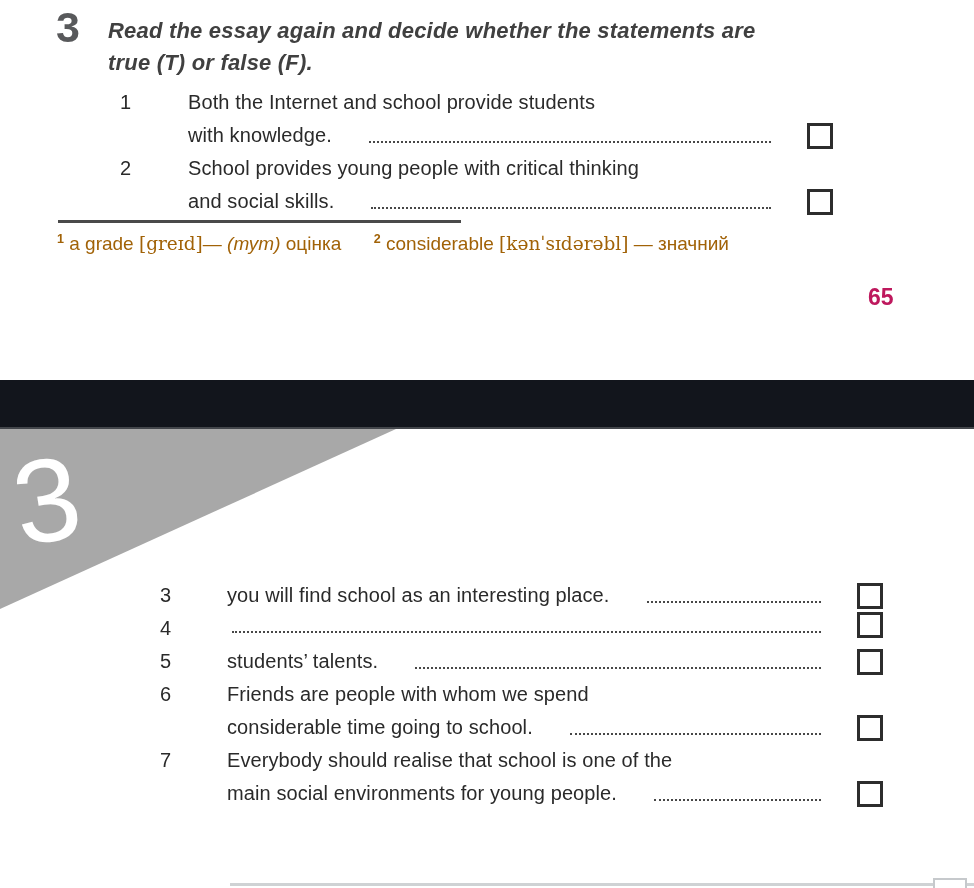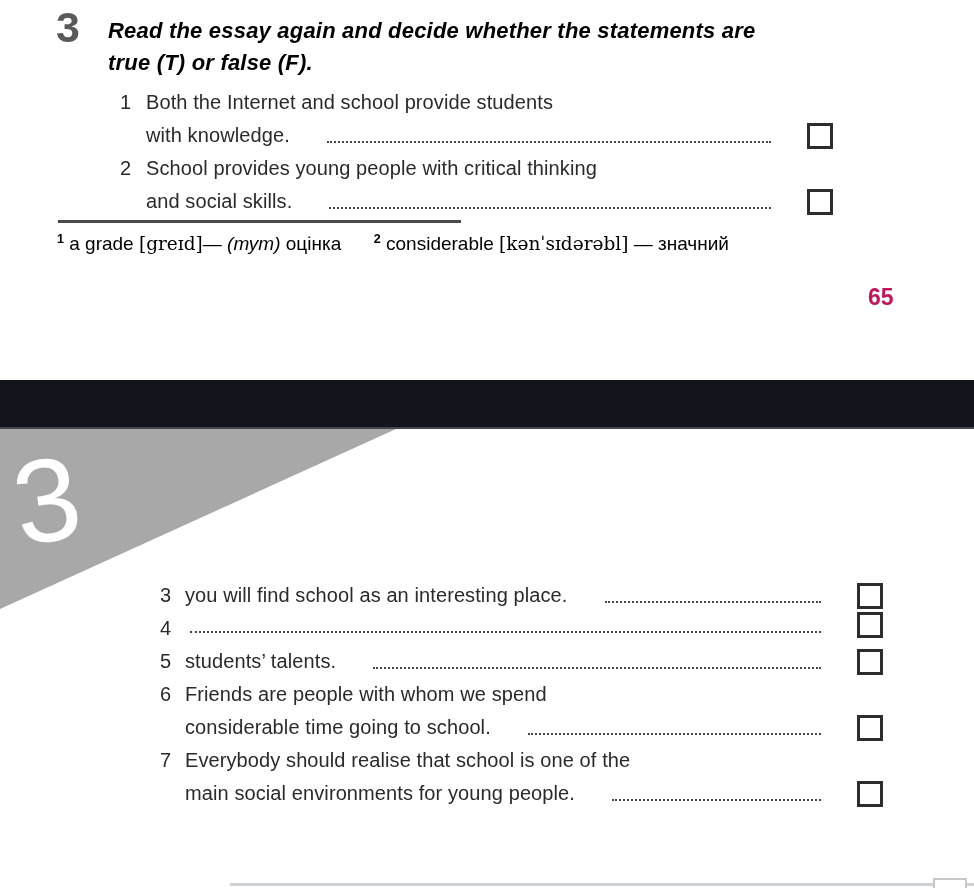--- a/index.html
+++ b/index.html
@@ -9,45 +9,45 @@
   }
 
   
   .ex-num {
     position:absolute; left:56px; top:6px;
     font-size:43px; font-weight:bold; color:#58595b; line-height:1;
   }
   .ex-instr {
     position:absolute; left:108px; top:15px;
     font-size:22px; font-weight:bold; font-style:italic;
-    line-height:32px; letter-spacing:0.2px; color:#000000;
+    line-height:32px; letter-spacing:0.2px; color:#404040;
   }
 
   
   .list { position:absolute; font-size:20px; line-height:33px; letter-spacing:0.1px; color:#2a2a2a; }
   .list-top { left:120px; top:86px; width:713px; }
   .list-bottom { left:160px; top:579px; width:723px; }
   .item { display:flex; }
   .inum { flex:0 0 26px; width:26px; }
   .list-bottom .inum { flex:0 0 25px; width:25px; }
   .ibody { flex:1; min-width:0; }
-  .iline { white-space:nowrap; }
+  .iline { white-space:nowrap;margin-left:42px; }
   .iline.row { display:flex; align-items:center; white-space:nowrap;gap:32px; }
   .leader {
     flex:1; height:13px; margin-left:5px; margin-right:4px;
     border-bottom:2.6px dotted #474747;
   }
   .checkbox {
     flex:0 0 26px; width:26px; height:26px; box-sizing:border-box;
     border:3px solid #2d2d2d; background:#ffffff;
   }
 
   
   .foot-rule { position:absolute; left:58px; top:220px; width:403px; height:2.5px; background:#4a4a4a; }
-  .footnote { position:absolute; left:57px; top:232px; font-size:19px; color:#000000; white-space:nowrap;text-align:right; }
+  .footnote { position:absolute; left:57px; top:232px; font-size:19px; color:#a16207; white-space:nowrap;text-align:right; }
   .footnote .sup { font-size:12.5px; vertical-align:7px; font-weight:bold; }
   .footnote .ipa { font-family:"DejaVu Serif", serif; font-size:18.5px; }
   .footnote .it { font-style:italic; }
   .footnote .gap { display:inline-block; width:22px; }
 
   .page-number { position:absolute; left:868px; top:284px; font-size:23px; font-weight:bold; color:#be185d; }
 
   
   .divider-bar {
     position:absolute; left:0; top:380px; width:974px; height:47px;

